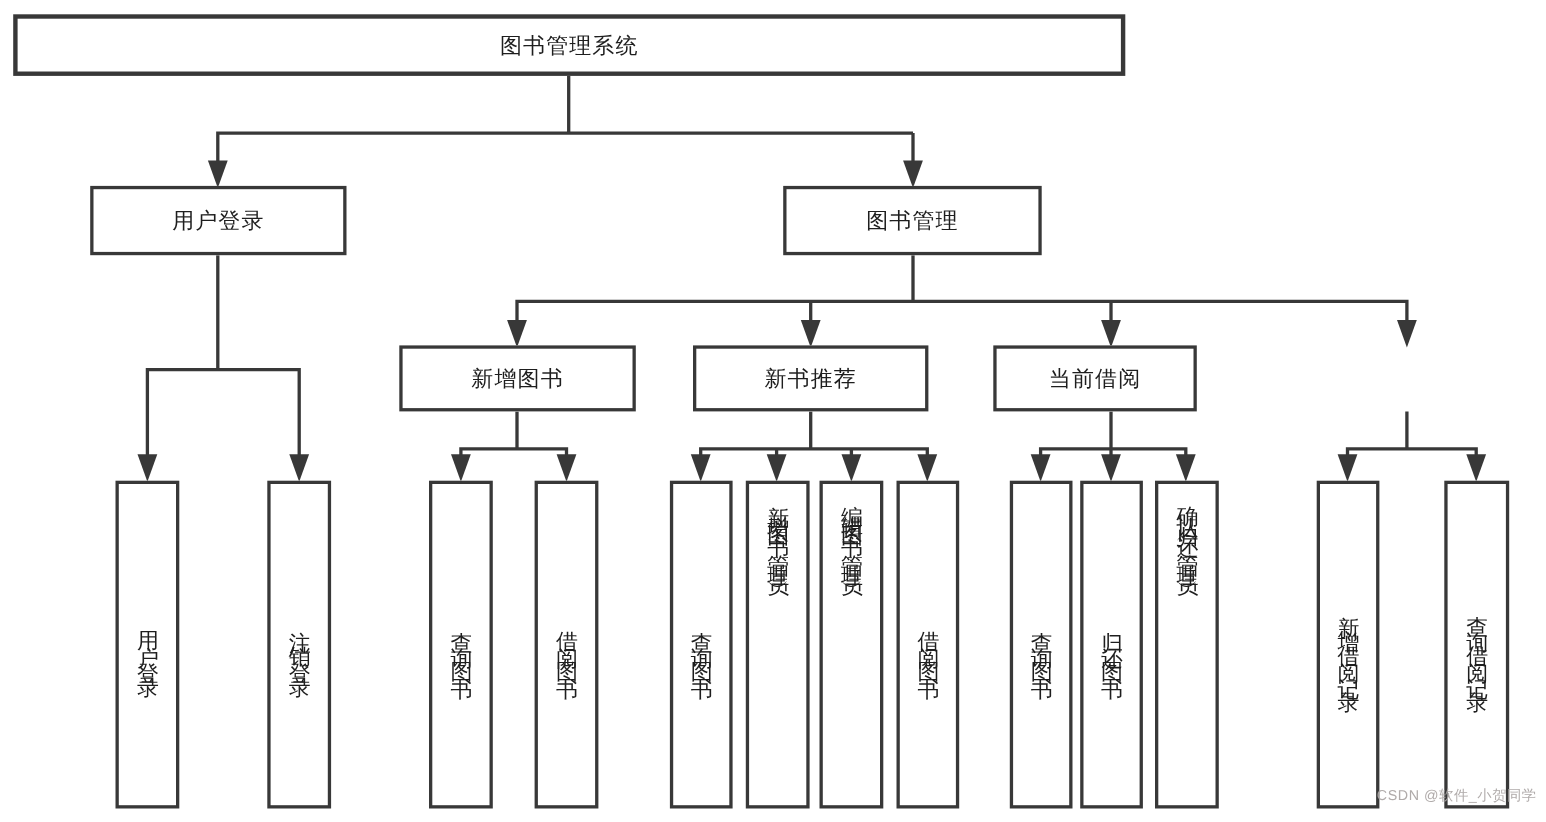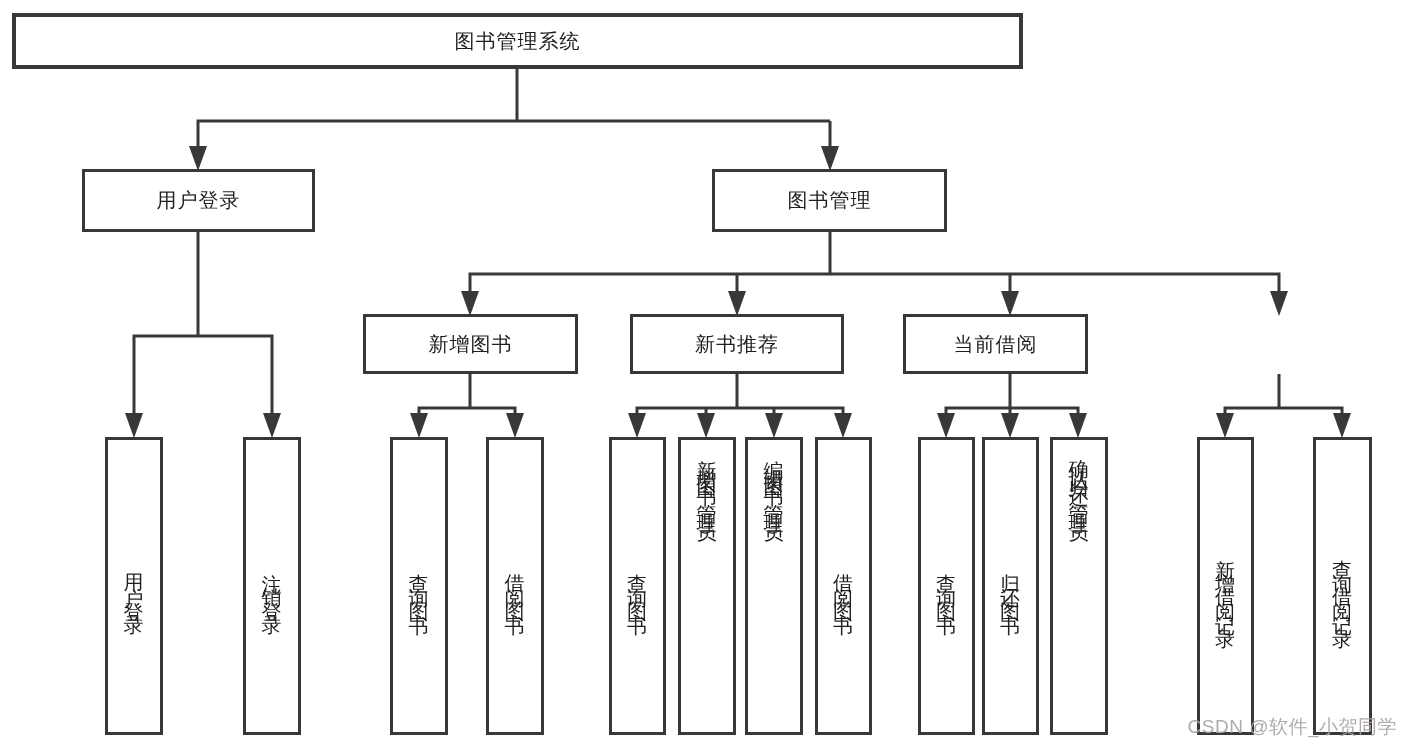--- a/index.html
+++ b/index.html
@@ -58,21 +58,21 @@
     align-items: flex-start;
     padding-top: 4px;
   }
   .leaf.long > span {
     letter-spacing: 9px;
   }
   .watermark {
     position: absolute;
     top: 714px;
     right: 8px;
-    font-size: 19px;
+    font-size: 13px;
     color: rgba(172, 167, 165, 0.95);
     letter-spacing: 0.5px;
     z-index: 5;
     white-space: nowrap;
   }
 </style>
 </head>
 <body>
 
 <div class="canvas">

